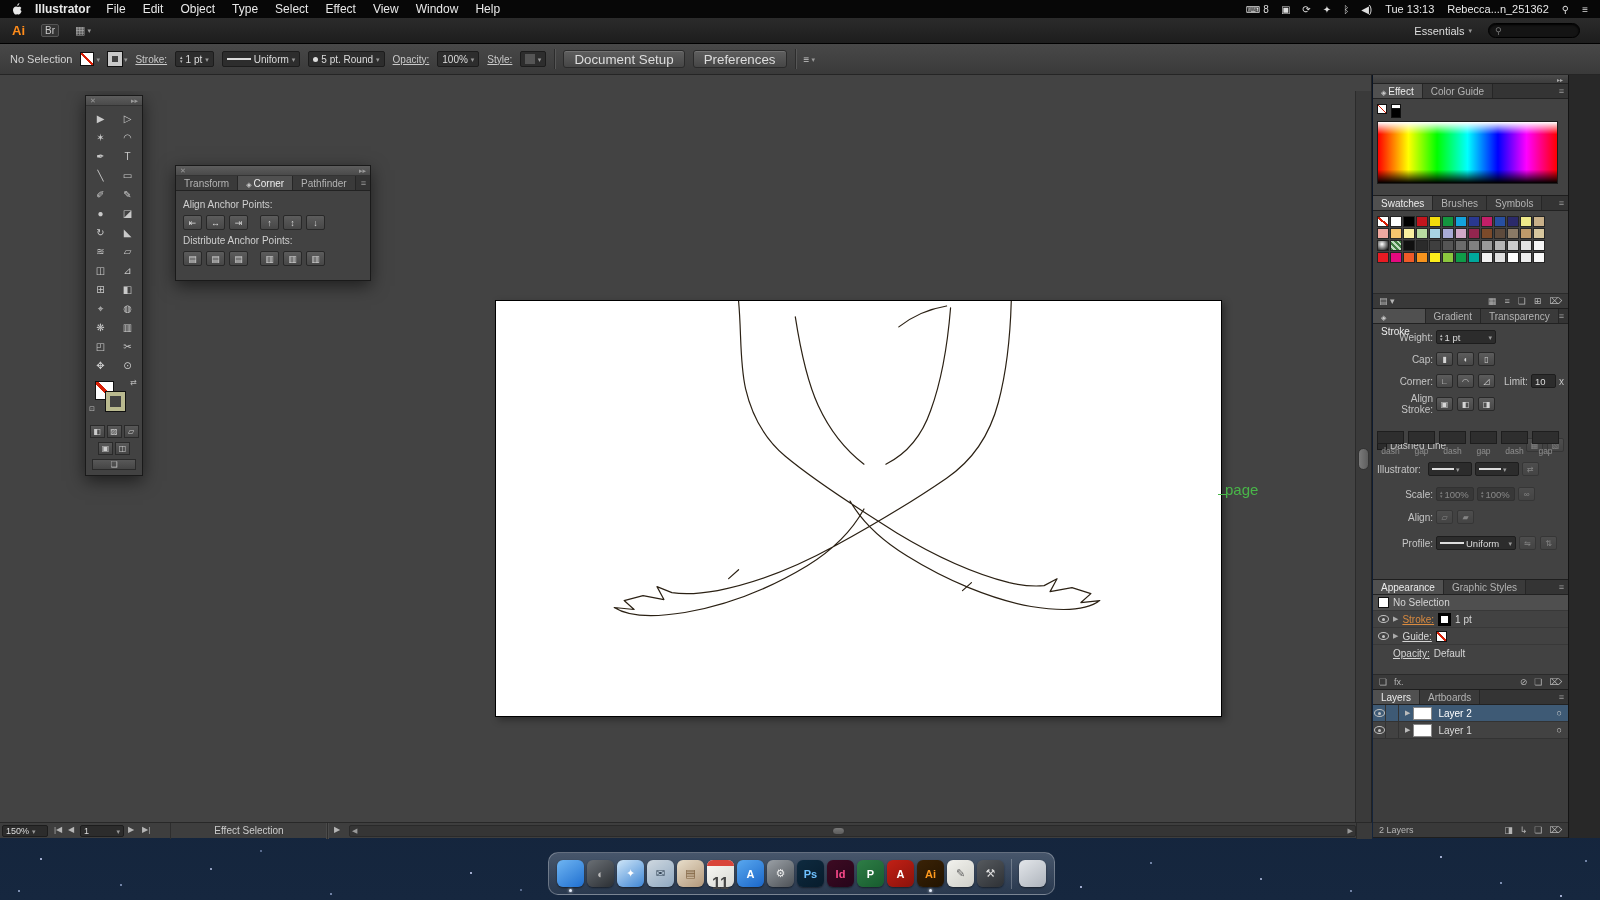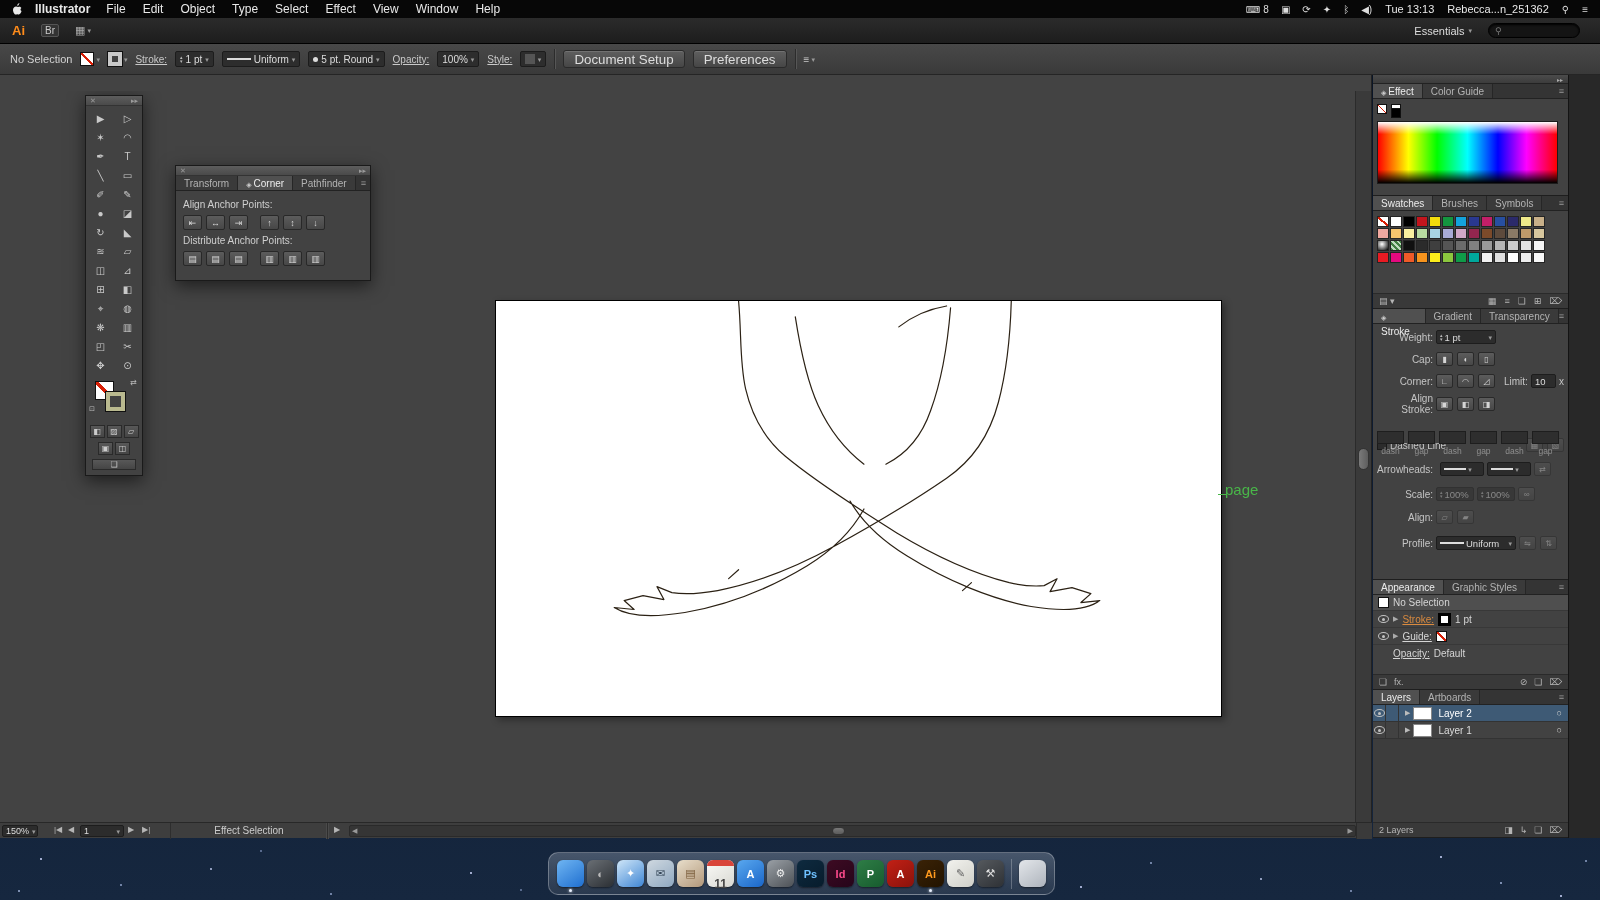--- a/index.html
+++ b/index.html
@@ -132,21 +132,21 @@
 .layersbody{position:absolute;top:15px;left:0;right:0;bottom:15px;background:#3d3d3d;overflow:hidden}
 
 .rightstrip{position:absolute;left:1568px;top:75px;width:32px;height:763px;background:#282828;border-left:1px solid #141414;z-index:45}
 
 .dock{position:absolute;left:548px;bottom:5px;height:43px;padding:4px 8px;display:flex;align-items:center;gap:3px;background:linear-gradient(rgba(190,200,215,.30),rgba(110,120,135,.22));border:1px solid rgba(255,255,255,.28);border-radius:10px;z-index:95}
 .dock-item{width:27px;height:27px;border-radius:6px;position:relative;box-shadow:0 1px 2px rgba(0,0,0,.5);display:flex;align-items:center;justify-content:center;flex:none}
 .dock-txt{font-weight:bold;font-size:11px}
 .dock-dot{position:absolute;bottom:-5px;left:50%;margin-left:-1.5px;width:3px;height:3px;border-radius:50%;background:#eaf1ff;box-shadow:0 0 3px #fff}
 .dock-sep{width:1px;height:30px;background:rgba(255,255,255,.25);margin:0 4px;flex:none}
 [data-name="dock-calendar"]::before{content:"";position:absolute;top:0;left:0;right:0;height:6px;background:#d9453a;border-radius:6px 6px 0 0}
-[data-name="dock-calendar"] .dock-txt{margin-top:20px;font-size:12px}
+[data-name="dock-calendar"] .dock-txt{margin-top:20px;font-size:16px}
 </style>
 </head>
 <body>
 
 <div class="stars" data-name="desktop-stars"></div>
 
 <header class="menubar" data-name="menubar">
   <span class="apple" data-name="apple-menu">
     <svg width="11" height="13" viewBox="0 0 11 13" data-name="apple-icon">
         <path d="M8.2 3.4c-.9 0-1.6.5-2.1.5-.5 0-1.2-.5-2-.5C2.6 3.4 1 4.6 1 7c0 2.1 1.6 4.6 2.7 4.6.5 0 .9-.4 1.6-.4.7 0 1 .4 1.6.4 1.1 0 2.6-2.4 2.6-3.5-1.2-.6-1.4-2.4-.1-3.2-.5-.9-1.5-1.5-2.2-1.5z" fill="#e9e9e9"></path>
@@ -356,21 +356,21 @@
         </div>
       </div>
     </div>
   </div>
 
   <div class="vscroll" data-name="vertical-scrollbar">
       <div class="vthumb" data-name="vertical-scrollbar-thumb"></div>
     </div>
 
   <div class="statusbar" data-name="status-bar">
-    <span class="sfieldbar" style="left:2px;width:36px" data-name="zoom-level-dropdown">
+    <span class="sfieldbar" style="left:2px;width:46px" data-name="zoom-level-dropdown">
         <span data-name="zoom-value">150%</span>
         <span class="caret" data-name="chevron-down-icon">▾</span>
       </span>
     <span class="navbtn" style="left:54px" data-name="first-artboard-button">|◀</span>
     <span class="navbtn" style="left:68px" data-name="previous-artboard-button">◀</span>
     <span class="sfieldbar" style="left:80px;width:44px" data-name="artboard-number-field">
         <span data-name="artboard-number-value">1</span>
         <span class="caret" style="margin-left:auto" data-name="chevron-down-icon">▾</span>
       </span>
     <span class="navbtn" style="left:128px" data-name="next-artboard-button">▶</span>
@@ -549,21 +549,21 @@
       </div>
     <div class="dash-labels" data-name="dash-labels">
         <span class="dashlbl" data-name="dash-field-label">dash</span>
         <span class="dashlbl" data-name="dash-field-label">gap</span>
         <span class="dashlbl" data-name="dash-field-label">dash</span>
         <span class="dashlbl" data-name="dash-field-label">gap</span>
         <span class="dashlbl" data-name="dash-field-label">dash</span>
         <span class="dashlbl" data-name="dash-field-label">gap</span>
       </div>
     <div class="srow" style="top:152px">
-        <span data-name="arrowheads-label">Arrowheads:</span>
+        <span data-name="arrowheads-label">Illustrator:</span>
         <span class="sfield" style="width:44px;margin-left:4px" data-name="arrowhead-start-dropdown">
           <span class="linepreview" style="width:22px;height:2px" data-name="line-preview-icon"></span>
           <span class="caret" data-name="chevron-down-icon">▾</span>
         </span>
         <span class="sfield" style="width:44px" data-name="arrowhead-end-dropdown">
           <span class="linepreview" style="width:22px;height:2px" data-name="line-preview-icon"></span>
           <span class="caret" data-name="chevron-down-icon">▾</span>
         </span>
         <span class="minibtn dis" data-name="swap-arrowheads-button">⇄</span>
       </div>

